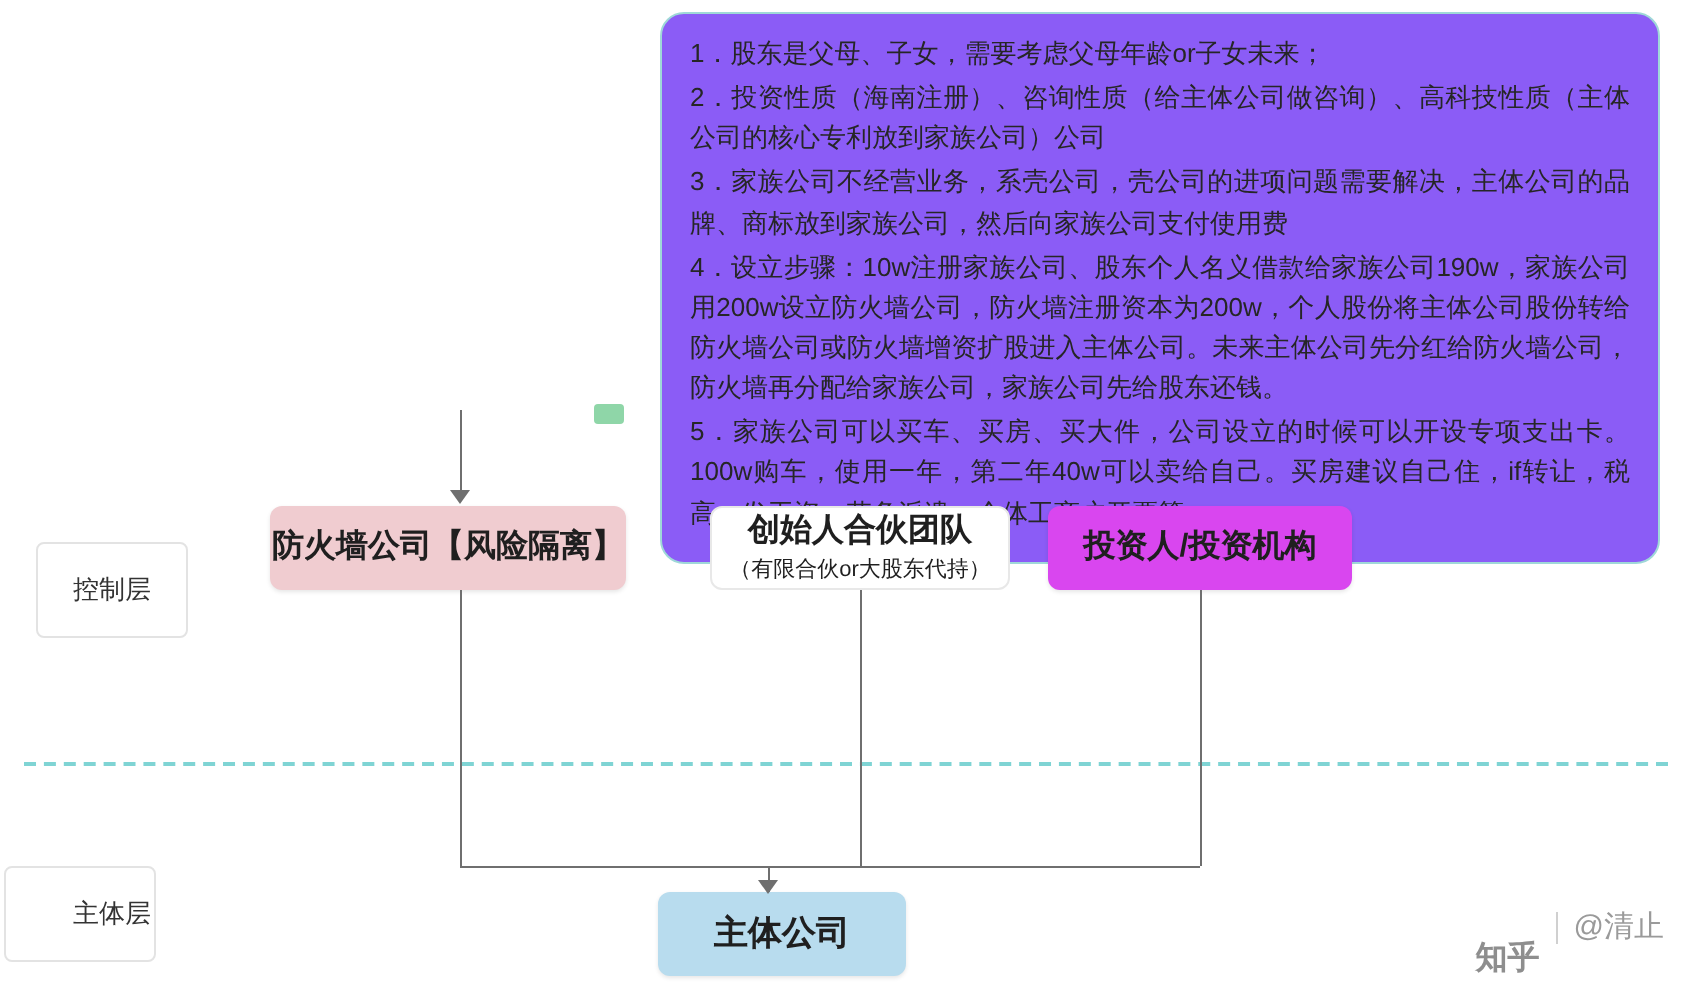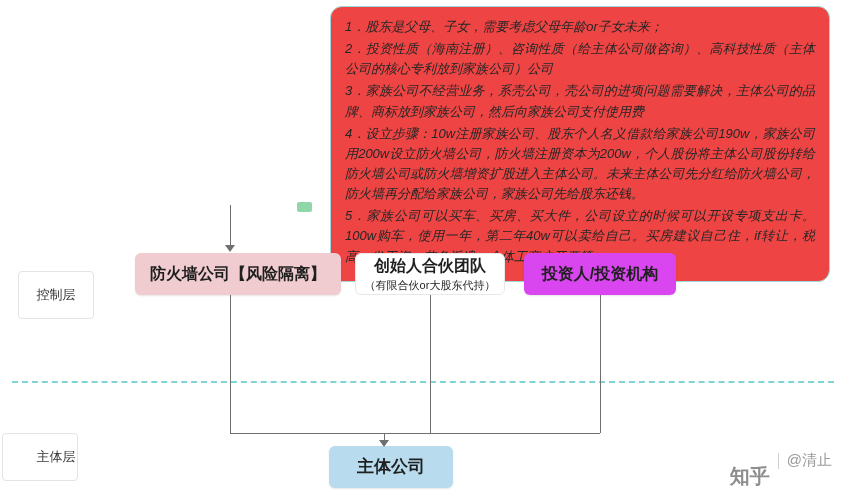--- a/index.html
+++ b/index.html
@@ -23,25 +23,24 @@
   
   .note-panel {
     position: absolute;
     left: 330px;
     top: 6px;
     width: 500px;
     box-sizing: border-box;
     padding: 10px 14px 12px 14px;
     border: 1px solid #9fd8d8;
     border-radius: 12px;
-    background: #ef4444;
+    background: #8b5cf6;
     color: #262626;
     font-size: 13px;
     line-height: 1.55;
-    font-style: italic;
   }
   .note-line {
     display: block;
     margin: 0 0 2px 0;
     text-align: justify;
   }
 
   
   .layer-label {
     position: absolute;
@@ -106,21 +105,21 @@
     left: 135px;
     top: 163px;
     width: 190px;
     height: 42px;
     background: #b8dcee;
     box-shadow: 0 1px 2px rgba(0,0,0,0.10);
   }
   #node-firewall {
     left: 135px;
     top: 253px;
-    width: 206px;
+    width: 178px;
     height: 42px;
     background: #f0ccd0;
     box-shadow: 0 1px 2px rgba(0,0,0,0.10);
     text-align: center;
   }
   #node-founder {
     left: 355px;
     top: 253px;
     width: 150px;
     height: 42px;
@@ -179,21 +178,21 @@
     right: 14px;
     bottom: 10px;
     display: flex;
     align-items: center;
     gap: 8px;
     color: #9a9a9a;
     font-size: 15px;
   }
   .wm-logo {
     font-weight: bold;
-    font-size: 20px;
+    font-size: 16px;
     color: #8e8e8e;
     margin-top: 32px;
   }
   .wm-sep {
     width: 1px;
     height: 16px;
     background: #d0d0d0;
   }
 </style>
 </head>

